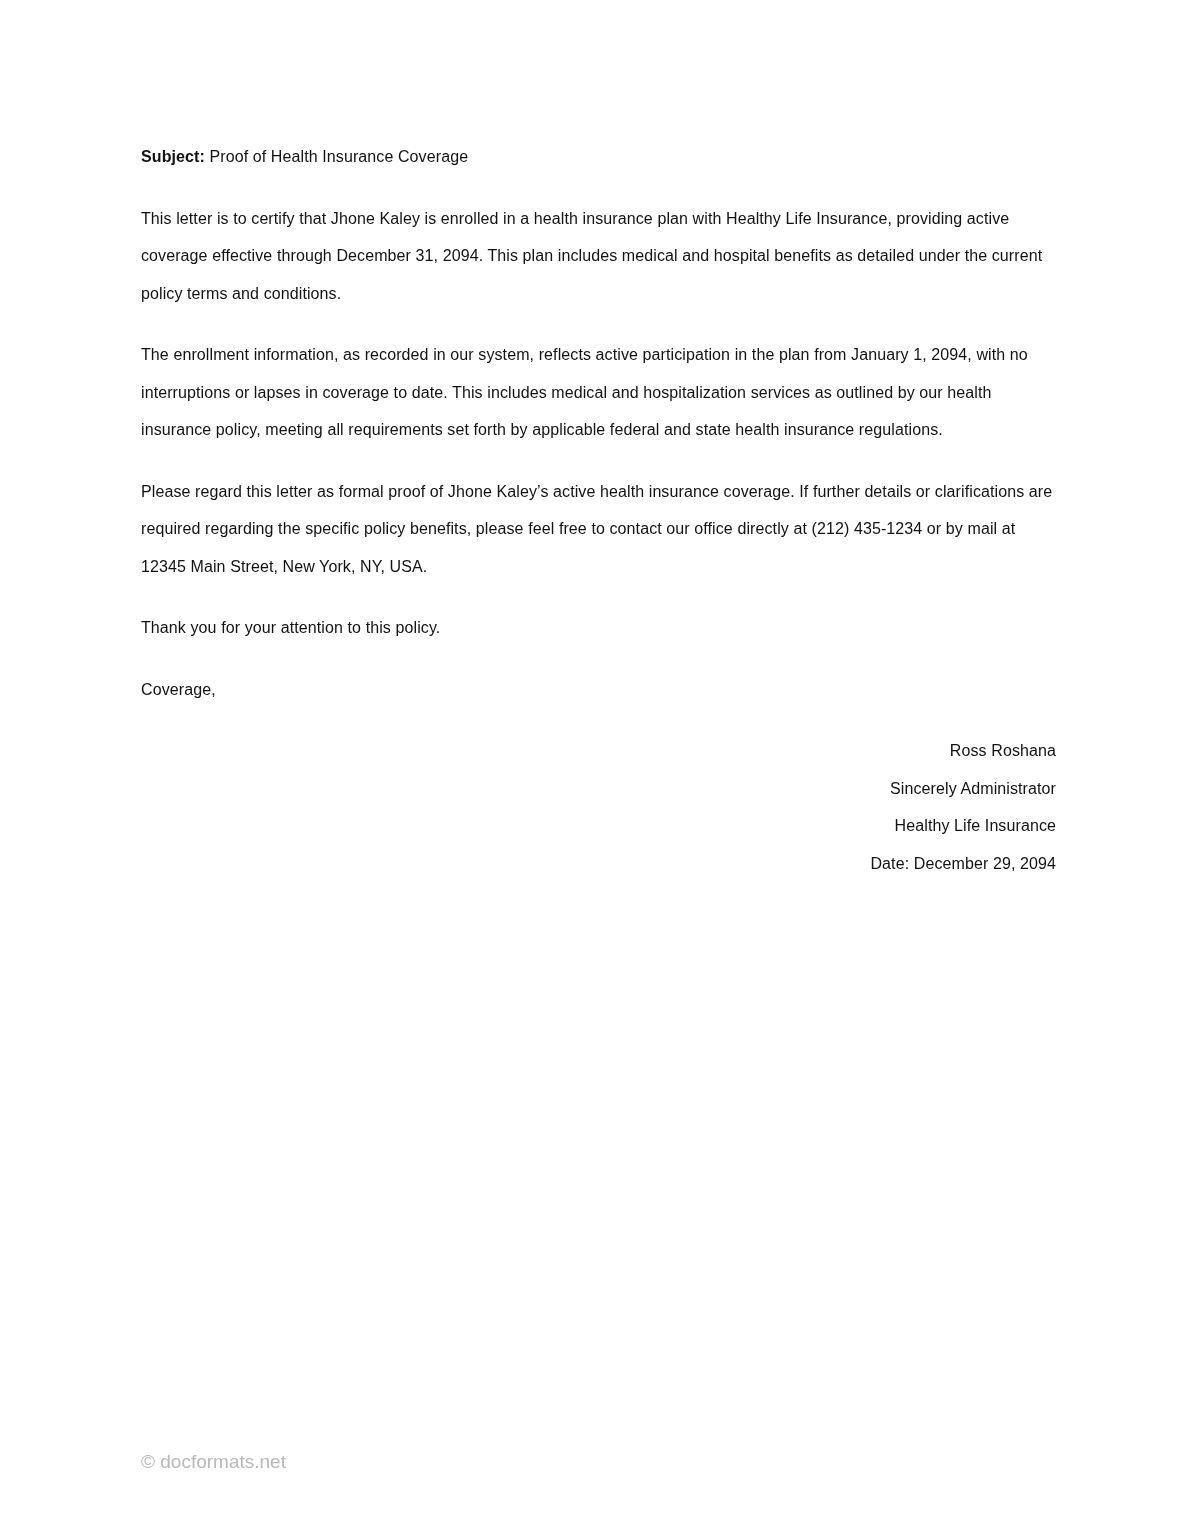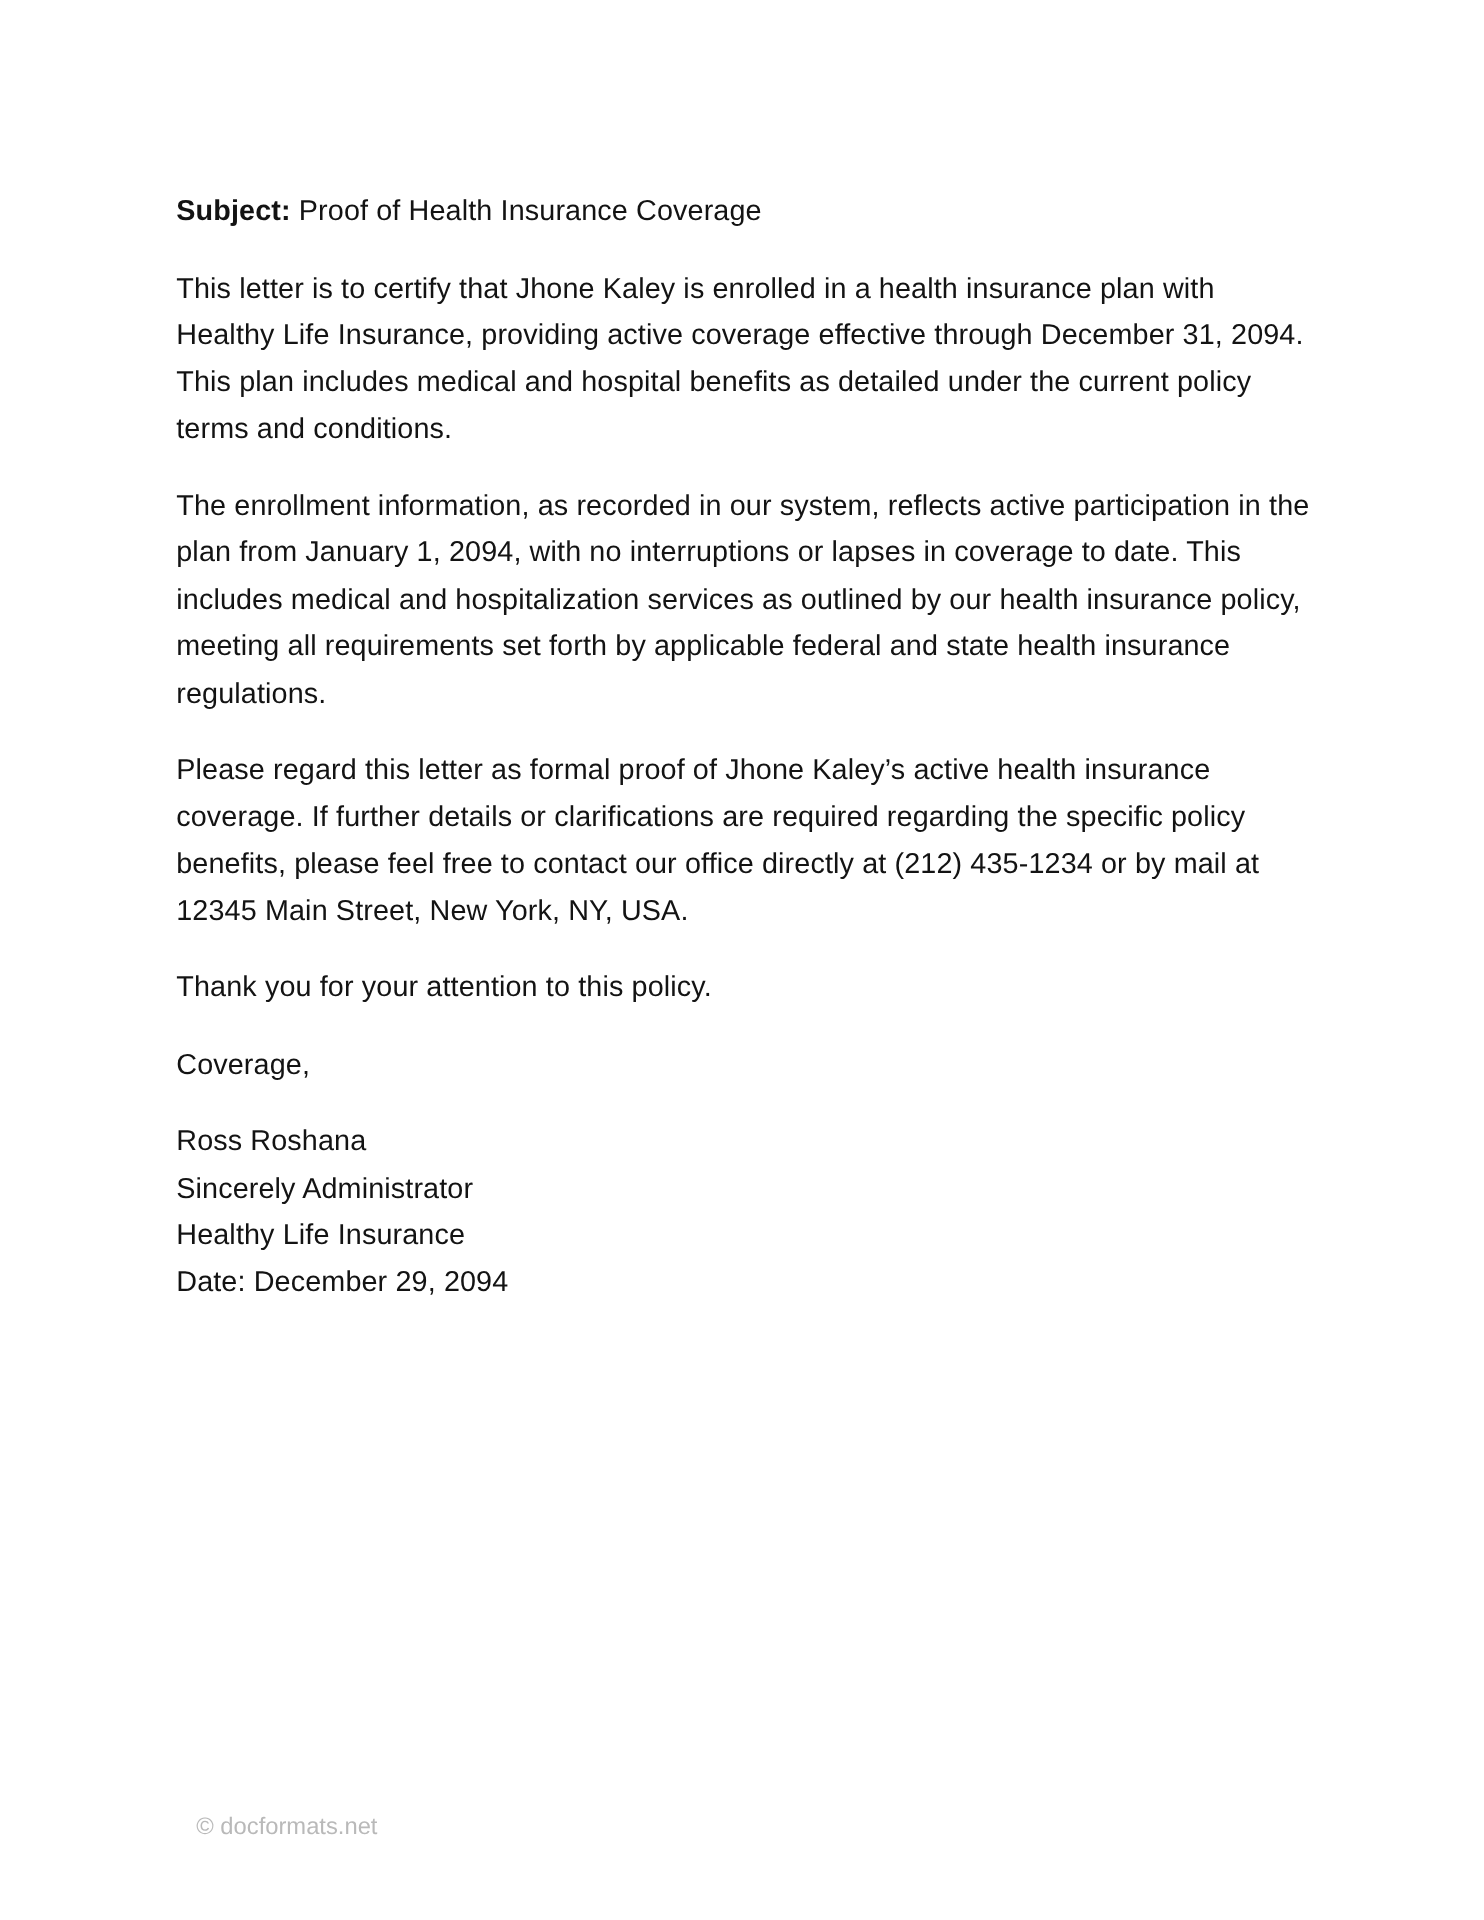--- a/index.html
+++ b/index.html
@@ -14,37 +14,37 @@
     height: 1536px;
     background: #ffffff;
     overflow: hidden;
   }
   .content {
     position: absolute;
     top: 138px;
     left: 141px;
     width: 915px;
     color: #131313;
-    font-size: 23px;
+    font-size: 16px;
     line-height: 37.5px;
     letter-spacing: 0.1px;
-    margin-top: 12px;
   }
   .para {
     margin-bottom: 24px;
   }
   .subject-label {
     font-weight: bold;
   }
   .signature-block div {
     line-height: 37.5px;
+    text-align: right;
   }
   .footer {
     position: absolute;
-    left: 157px;
+    left: 141px;
     bottom: 62px;
     color: #b9b9b9;
     font-size: 19px;
     line-height: 24px;
   }
 </style>
 </head>
 <body>
 
 <div class="page">

